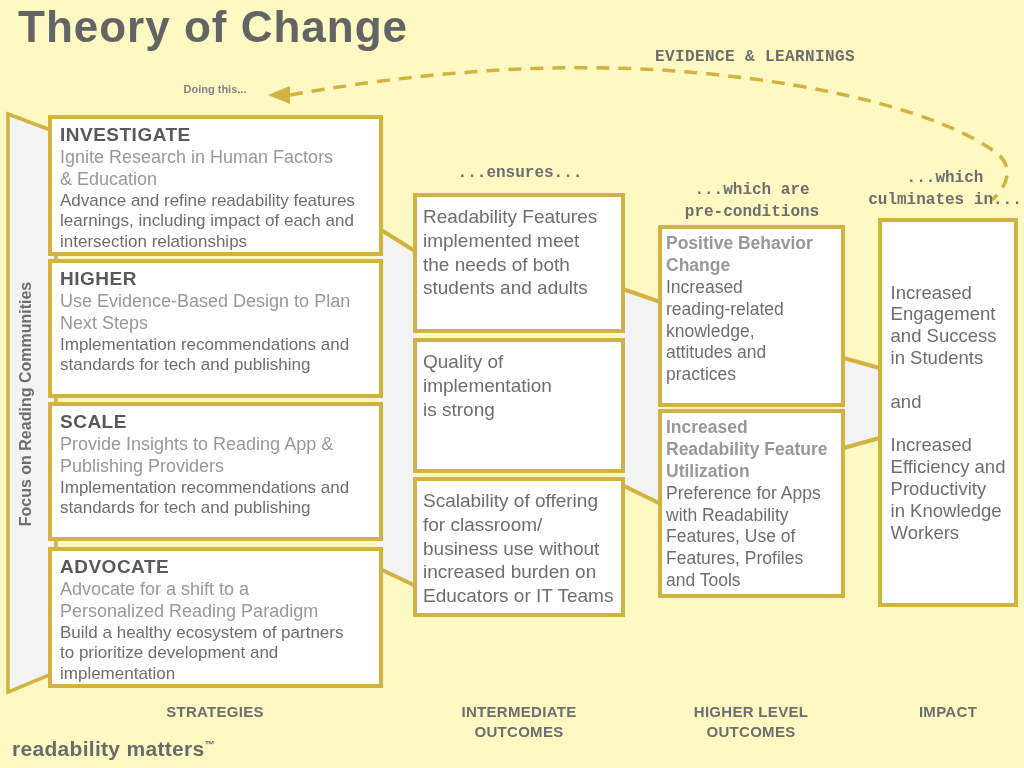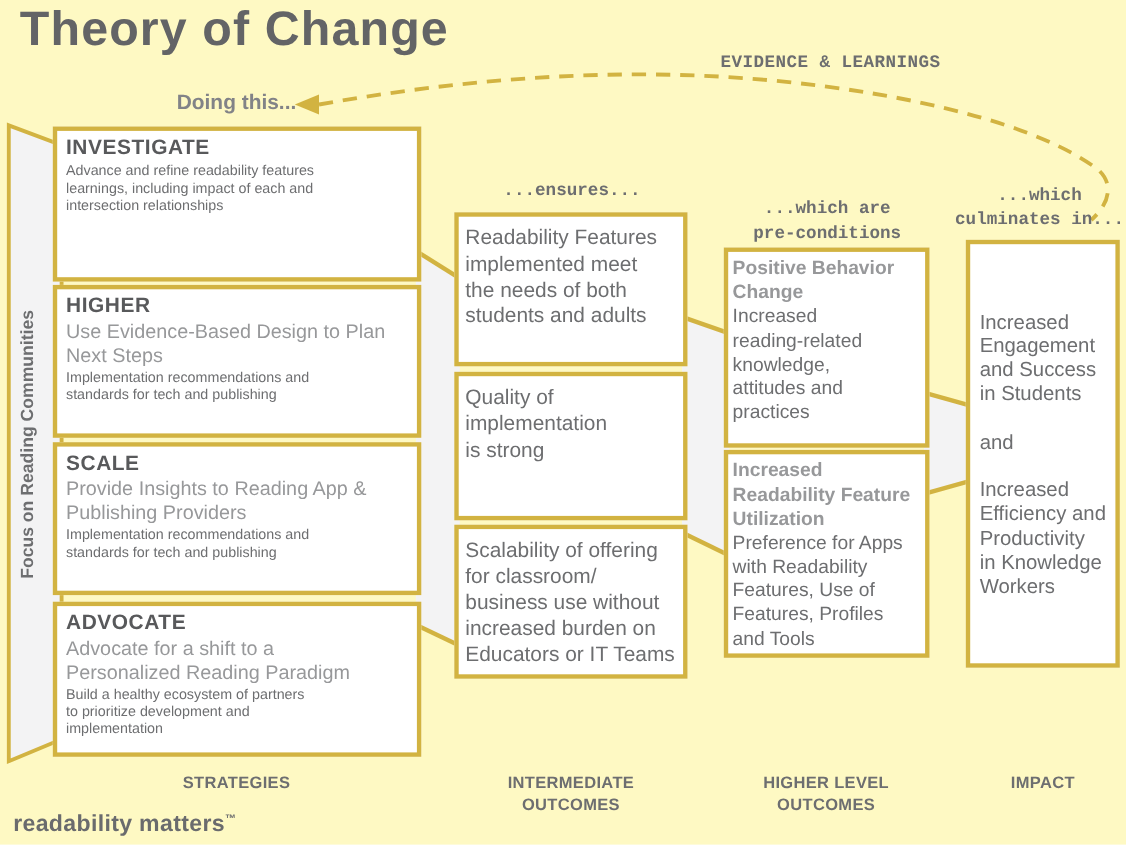--- a/index.html
+++ b/index.html
@@ -3,33 +3,33 @@
 <meta charset="utf-8">
 <style>
   html,body{margin:0;padding:0;background:#ffffff;}
   body{width:1024px;height:768px;overflow:hidden;font-family:"Liberation Sans",sans-serif;}
   .canvas{position:relative;width:1024px;height:768px;background:#fef9c3;}
   .bg-svg{position:absolute;left:0;top:0;width:1024px;height:768px;z-index:0;}
   .abs{position:absolute;z-index:2;}
   .prel{white-space:pre-line;}
   .page-title{left:18px;top:2px;font-size:44px;font-weight:bold;letter-spacing:1px;color:#636466;}
   .flow-label{font-size:16px;font-weight:bold;color:#6d6e70;text-align:center;line-height:1.35;font-family:Liberation Mono, monospace;}
-  .doing-label{left:115px;top:83px;width:200px;font-size:19px;font-weight:bold;color:#828387;text-align:center;}
+  .doing-label{left:115px;top:83px;width:200px;font-size:11px;font-weight:bold;color:#828387;text-align:center;}
   .evidence-label{left:605px;top:47px;width:300px;letter-spacing:0.4px;}
   .ensures-label{left:430px;top:163px;width:180px;}
   .precond-label{left:662px;top:180px;width:180px;}
   .culminate-label{left:855px;top:168px;width:180px;}
   .vert-label{left:-252px;top:393px;width:560px;height:22px;transform:rotate(-90deg);
     font-size:16px;font-weight:bold;color:#6d6e70;text-align:center;z-index:1;}
   .box{position:absolute;background:#ffffff;border:4px solid #d2b341;box-sizing:border-box;
     text-align:left;z-index:2;}
   .strat{left:48px;width:335px;padding:5px 8px;}
   .strat-heading{font-size:19px;font-weight:bold;color:#58595b;letter-spacing:0.5px;line-height:1.2;}
   .strat-subtitle{font-size:18px;color:#97989a;line-height:1.22;}
-  .strat-body{font-size:13px;color:#6d6e70;line-height:1.22;}
+  .strat-body{font-size:17px;color:#6d6e70;line-height:1.22;}
   .mid{left:413px;width:212px;padding:8px 6px;font-size:19px;color:#6d6e70;line-height:1.25;}
   .hi{left:658px;width:187px;padding:4px 4px;font-size:17.5px;line-height:1.25;}
   .hi-heading{font-weight:bold;color:#97989a;}
   .hi-body{color:#6d6e70;}
   .impact-box{left:878px;width:140px;top:218px;height:389px;padding:4px 8px;
     display:flex;align-items:center;justify-content:center;
     font-size:18.5px;color:#6d6e70;line-height:1.18;}
   .foot{font-size:15px;font-weight:bold;color:#6d6e70;text-align:center;
     letter-spacing:0.3px;line-height:1.35;width:200px;top:702px;}
   .brand{left:12px;top:737px;font-size:21px;font-weight:bold;color:#6a6b6d;letter-spacing:0.3px;}
@@ -62,20 +62,22 @@
 
   <div class="abs page-title">Theory of Change</div>
 
   <div class="abs doing-label">Doing this...</div>
   <div class="abs flow-label evidence-label">EVIDENCE &amp; LEARNINGS</div>
 
   <div class="abs vert-label">Focus on Reading Communities</div>
 
   <div class="box strat" style="top:115px;height:141px;">
     <div class="strat-heading">INVESTIGATE</div>
+    <div class="strat-subtitle prel">Ignite Research in Human Factors
+&amp; Education</div>
     <div class="strat-body prel">Advance and refine readability features
 learnings, including impact of each and
 intersection relationships</div>
   </div>
   <div class="box strat" style="top:259px;height:139px;">
     <div class="strat-heading">HIGHER</div>
     <div class="strat-subtitle prel">Use Evidence-Based Design to Plan
 Next Steps</div>
     <div class="strat-body prel">Implementation recommendations and
 standards for tech and publishing</div>

